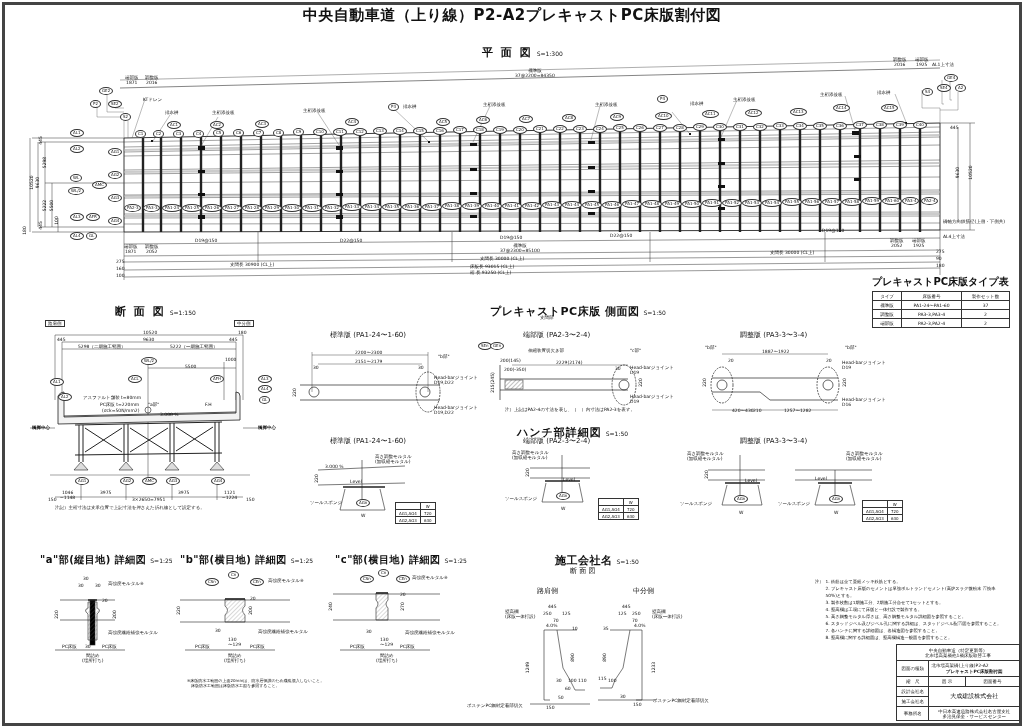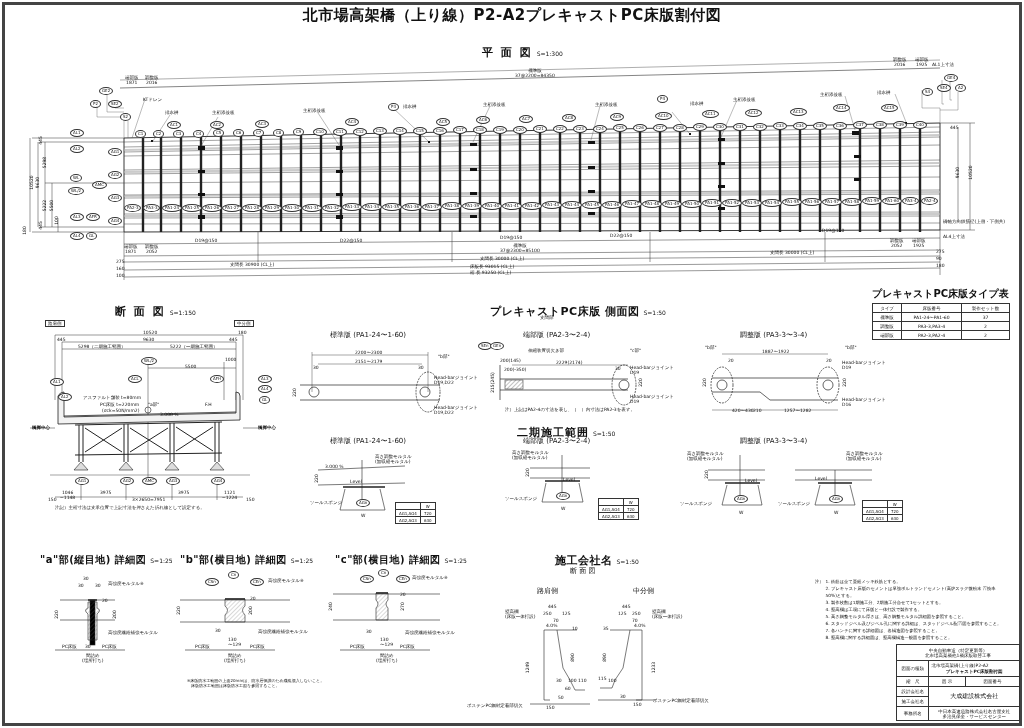--- a/index.html
+++ b/index.html
@@ -19,21 +19,21 @@
 table.tb td{border:0.8px solid #333;padding:1px 2px;text-align:center;height:10px}
 table.sm{border-collapse:collapse;font-size:4px;background:#fff}
 table.sm td{border:0.6px solid #333;padding:0 3px;height:7px;text-align:center}
 .notes{font-size:4.3px;line-height:7px;white-space:nowrap}
 </style>
 </head>
 <body>
 
 <div class="sheet"></div>
 
-<div class="abs title">北市場高架橋（上り線）P2-A2プレキャストPC床版割付図</div>
+<div class="abs title">中央自動車道（上り線）P2-A2プレキャストPC床版割付図</div>
 
 <div class="abs h2" style="left:482px;top:45px"><span>平 面 図</span><span class="sc">S=1:300</span></div>
 
 <svg width="1024" height="728">
 
   <line x1="120" y1="88" x2="940" y2="68" stroke="#333" stroke-width="0.6"></line>
   <line x1="120" y1="80" x2="940" y2="60" stroke="#333" stroke-width="0.4"></line>
 
   <polygon points="124,138 940,123 940,230 124,232" fill="none" stroke="#222" stroke-width="0.9"></polygon>
 
@@ -398,21 +398,21 @@
 <div class="abs tiny" style="left:770px;top:250px">支間長 30000 (CL上)</div>
 <div class="abs tiny" style="left:470px;top:264px">床版長 93015 (CL上)</div>
 <div class="abs tiny" style="left:470px;top:270px">桁 長 93250 (CL上)</div>
 <div class="abs tiny" style="left:116px;top:259px">275</div>
 <div class="abs tiny" style="left:116px;top:266px">160</div>
 <div class="abs tiny" style="left:116px;top:273px">100</div>
 <div class="abs tiny" style="left:936px;top:249px">275</div>
 <div class="abs tiny" style="left:936px;top:256px">90</div>
 <div class="abs tiny" style="left:936px;top:263px">180</div>
 
-<div class="abs" style="left:872px;top:287px">
+<div class="abs" style="left:872px;top:275px">
   <div style="font-size:10px;font-weight:bold;margin-bottom:2px;white-space:nowrap">プレキャストPC床版タイプ表</div>
   <table class="tt" style="width:138px">
     <tbody>
         <tr>
           <th>タイプ</th>
           <th>床版番号</th>
           <th>製作セット数</th>
         </tr>
     <tr>
           <td>標準版</td>
@@ -627,21 +627,21 @@
 <div class="abs tiny" style="left:784px;top:408px">1257〜1282</div>
 <div class="abs tiny" style="left:842px;top:360px;line-height:5px">
     <div>Head-barジョイント</div>
     <div>D19</div>
   </div>
 <div class="abs tiny" style="left:842px;top:397px;line-height:5px">
     <div>Head-barジョイント</div>
     <div>D16</div>
   </div>
 
-<div class="abs h2" style="left:517px;top:425px;letter-spacing:1px"><span>二期施工範囲</span><span class="sc">S=1:50</span></div>
+<div class="abs h2" style="left:517px;top:425px;letter-spacing:1px"><span>ハンチ部詳細図</span><span class="sc">S=1:50</span></div>
 <div class="abs h3" style="left:330px;top:436px">標準版 (PA1-24〜1-60)</div>
 <div class="abs h3" style="left:523px;top:436px">端部版 (PA2-3〜2-4)</div>
 <div class="abs h3" style="left:740px;top:436px">調整版 (PA3-3〜3-4)</div>
 
 <svg width="1024" height="728">
   <g stroke="#222" stroke-width="0.6" fill="none">
 
     <line x1="318" y1="470" x2="405" y2="466"></line>
       <line x1="318" y1="485" x2="405" y2="483"></line>
     <line x1="343" y1="487" x2="385" y2="487" stroke-width="1.4"></line>

